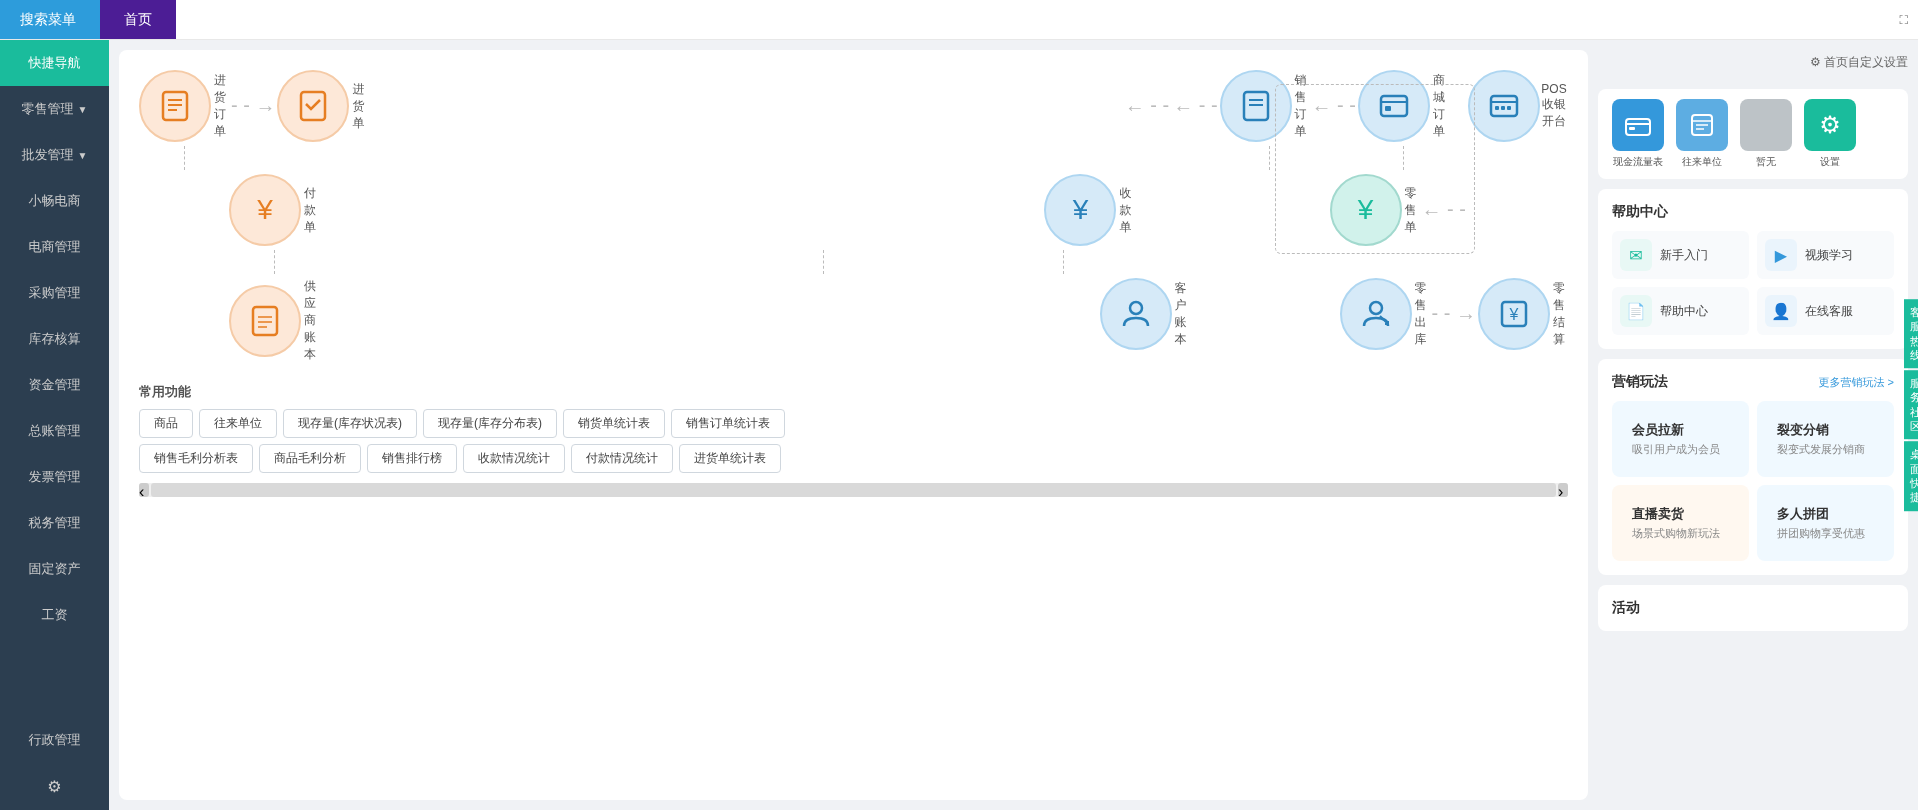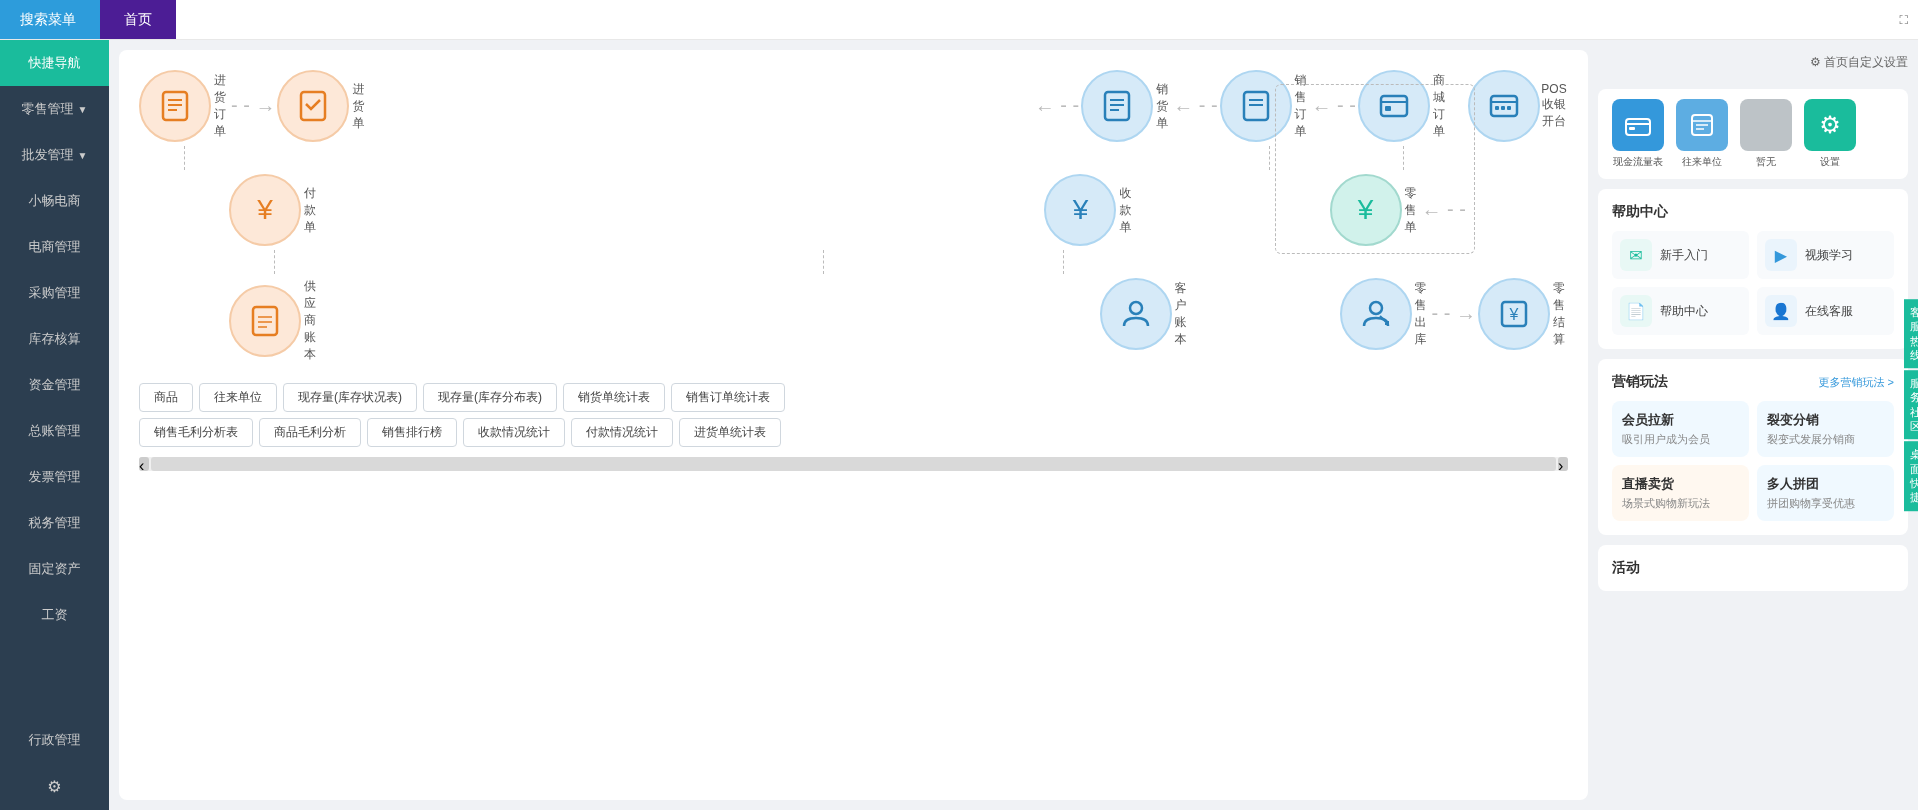--- a/index.html
+++ b/index.html
@@ -54,21 +54,21 @@
     .help-icon.green { background: #e8f8f5; color: #1abc9c; }
     .help-icon.blue { background: #eaf4fc; color: #3498db; }
     .help-item-label { font-size: 12px; color: #444; }
 
     
     .marketing-section { background: #fff; border-radius: 8px; padding: 14px; }
     .section-header { display: flex; justify-content: space-between; align-items: center; margin-bottom: 10px; }
     .section-title { font-size: 14px; font-weight: bold; color: #333; }
     .section-more { font-size: 11px; color: #3498db; cursor: pointer; }
     .marketing-grid { display: grid; grid-template-columns: 1fr 1fr; gap: 8px; }
-    .marketing-item { background: #f0f9ff; border-radius: 8px; padding: 10px; cursor: pointer; font-family: Liberation Serif, serif; }
+    .marketing-item { background: #f0f9ff; border-radius: 8px; padding: 20px; cursor: pointer; font-family: Liberation Serif, serif; }
     .marketing-item.orange { background: #fff8f0; }
     .marketing-item-title { font-size: 13px; font-weight: bold; color: #333; margin-bottom: 3px; }
     .marketing-item-desc { font-size: 11px; color: #888; }
 
     
     .float-buttons { position: fixed; right: 0; top: 50%; transform: translateY(-50%); display: flex; flex-direction: column; gap: 2px; }
     .float-btn { background: #1abc9c; color: #fff; font-size: 11px; padding: 6px 6px; text-align: center; cursor: pointer; writing-mode: horizontal-tb; width: 14px; line-height: 1.3; }
     .node-circle { width: 72px; height: 72px; border-radius: 50%; display: flex; align-items: center; justify-content: center; font-size: 28px; flex-shrink: 0; }
     .node-circle.orange { background: #fde8d8; color: #e67e22; border: 2px solid #f5cba7; }
     .node-circle.blue { background: #d6eaf8; color: #2980b9; border: 2px solid #aed6f1; }
@@ -198,31 +198,20 @@
                       <polyline points="11,16 16,21 25,12" fill="none" stroke="#e67e22" stroke-width="2.5"></polyline>
                     </svg>
                 </div>
                 <div class="node-label">进货单</div>
               </div>
 
               <div style="flex:1;"></div>
 
               <div style="display:flex; align-items:center; padding-top:24px; color:#bbb; font-size:20px; margin:0 2px;">← - -</div>
 
-              <div class="node-group" style="width:90px;">
-                <div class="node-circle blue">
-                  <svg width="36" height="36" viewBox="0 0 36 36">
-                      <rect x="6" y="4" width="24" height="28" rx="3" fill="none" stroke="#2980b9" stroke-width="2.5"></rect>
-                      <line x1="11" y1="12" x2="25" y2="12" stroke="#2980b9" stroke-width="2"></line>
-                      <line x1="11" y1="17" x2="25" y2="17" stroke="#2980b9" stroke-width="2"></line>
-                      <line x1="11" y1="22" x2="20" y2="22" stroke="#2980b9" stroke-width="2"></line>
-                    </svg>
-                </div>
-                <div class="node-label">销货单</div>
-              </div>
 
               <div style="display:flex; align-items:center; padding-top:24px; color:#bbb; font-size:20px; margin:0 2px;">← - -</div>
 
               <div class="node-group" style="width:90px;">
                 <div class="node-circle blue">
                   <svg width="36" height="36" viewBox="0 0 36 36">
                       <rect x="6" y="4" width="24" height="28" rx="3" fill="none" stroke="#2980b9" stroke-width="2.5"></rect>
                       <line x1="11" y1="12" x2="25" y2="12" stroke="#2980b9" stroke-width="2"></line>
                       <line x1="11" y1="17" x2="25" y2="17" stroke="#2980b9" stroke-width="2"></line>
                     </svg>
@@ -386,20 +375,21 @@
                     </svg>
                 </div>
                 <div class="node-label">零售结算</div>
               </div>
             </div>
 
           </div>
         </div>
 
         <div class="common-funcs">
+          <div class="common-funcs-title">常用功能</div>
           <div class="func-row">
             <button class="func-btn">商品</button>
             <button class="func-btn">往来单位</button>
             <button class="func-btn">现存量(库存状况表)</button>
             <button class="func-btn">现存量(库存分布表)</button>
             <button class="func-btn">销货单统计表</button>
             <button class="func-btn">销售订单统计表</button>
           </div>
           <div class="func-row">
             <button class="func-btn">销售毛利分析表</button>

